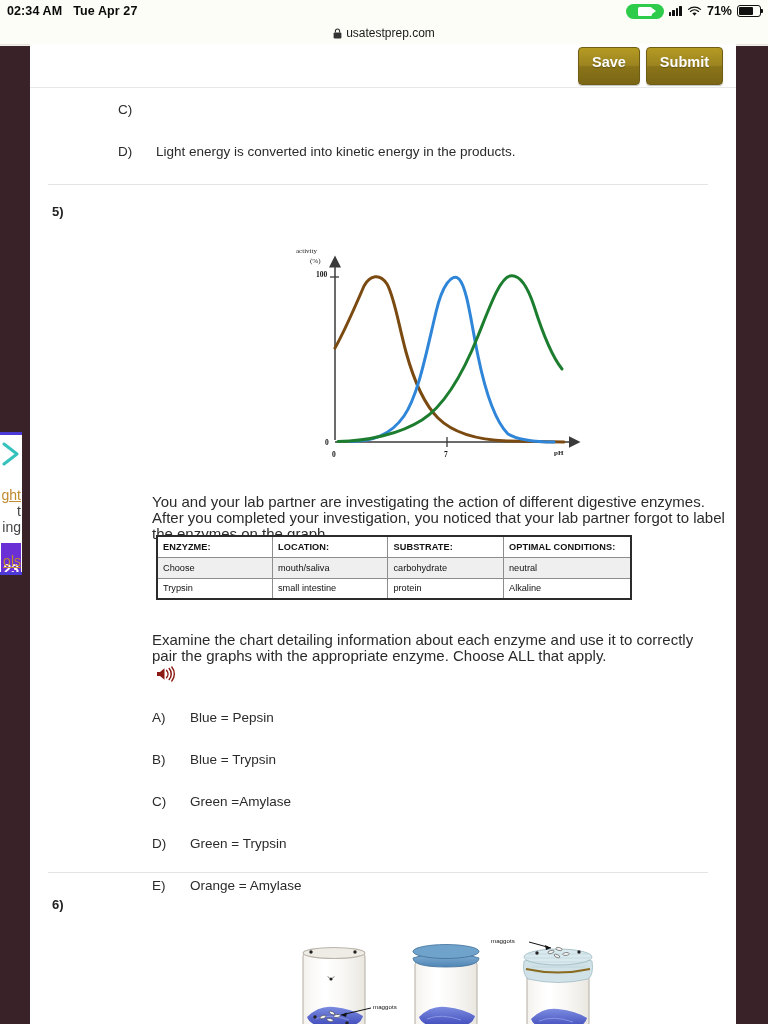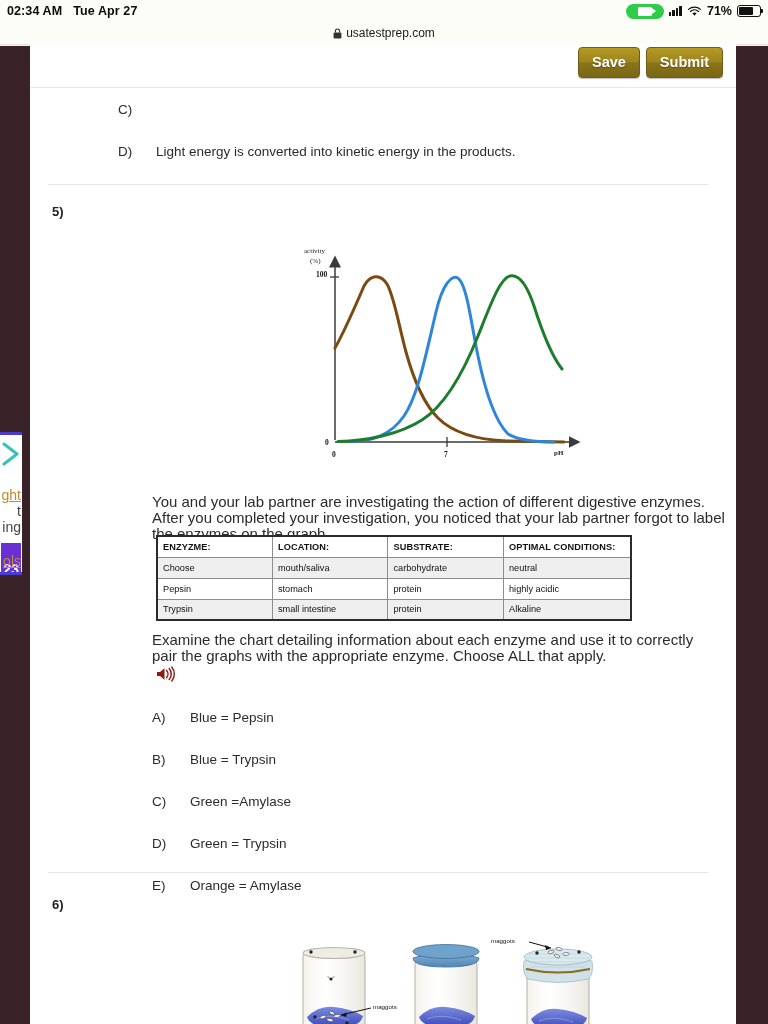--- a/index.html
+++ b/index.html
@@ -70,21 +70,21 @@
   #sticky {
     position: absolute; left: 0; top: 0; width: 706px; height: 44px;
     background: rgba(255,255,255,0.93); z-index: 6;
     border-bottom: 1px solid #e8e8e8;
   }
   #btns { position: absolute; right: 13px; top: 3px; display: flex; gap: 6px; }
   .gbtn {
     background: linear-gradient(180deg,#b59a22 0%,#9c8420 48%,#8a7419 52%,#7a6615 100%);
     border: 1px solid #6e5d12; border-radius: 4px;
     color: #fff; font-size: 14.5px; font-weight: 700;
-    padding: 6px 13px 7px; cursor: pointer;
+    padding: 6px 13px 14px; cursor: pointer;
     box-shadow: 0 1px 1px rgba(0,0,0,.25);
     text-shadow: 0 1px 1px rgba(0,0,0,.3);
   }
 
   
   .faded-row {
     position: absolute; left: 0; top: 12px; width: 706px; height: 30px;
     display: flex; color: #f4f4f4; font-size: 13.5px; z-index: 2;
   }
   .faded-row .lbl { width: 100px; text-align: left; padding-left: 88px; }
@@ -198,21 +198,21 @@
     <div class="opt" style="left:88px; top:100px;">
       <span class="ltr">D)</span>
       <span class="txt">Light energy is converted into kinetic energy in the products.</span>
     </div>
 
     <div class="divider" style="left:18px; top:140px; width:660px;"></div>
 
     <div class="qnum" style="left:22px; top:160px;">5)</div>
 
     <div id="chart">
-      <div class="ax-title" style="left:12px; top:3px;">activity</div>
+      <div class="ax-title" style="left:4px; top:3px;">activity</div>
       <div class="ax-title" style="left:18px; top:13px;">(%)</div>
       <div class="tick-lbl" style="left:24px; top:26px;">100</div>
       <div class="tick-lbl" style="left:33px; top:194px;">0</div>
       <div class="tick-lbl" style="left:40px; top:206px;">0</div>
       <div class="tick-lbl" style="left:152px; top:206px;">7</div>
       <div class="ax-title" style="left:262px; top:205px; font-weight:700;">pH</div>
 
       <svg width="300" height="218" viewBox="0 0 300 218">
         <defs>
           <marker id="arw" markerWidth="9" markerHeight="9" refX="1" refY="4" orient="auto">
@@ -255,26 +255,20 @@
           <th>SUBSTRATE:</th>
           <th>OPTIMAL CONDITIONS:</th>
         </tr>
       </thead>
       <tbody>
         <tr>
           <td>Choose</td>
           <td>mouth/saliva</td>
           <td>carbohydrate</td>
           <td>neutral</td>
-        </tr>
-        <tr>
-          <td>Pepsin</td>
-          <td>stomach</td>
-          <td>protein</td>
-          <td>highly acidic</td>
         </tr>
         <tr>
           <td>Trypsin</td>
           <td>small intestine</td>
           <td>protein</td>
           <td>Alkaline</td>
         </tr>
       </tbody>
     </table>
 

